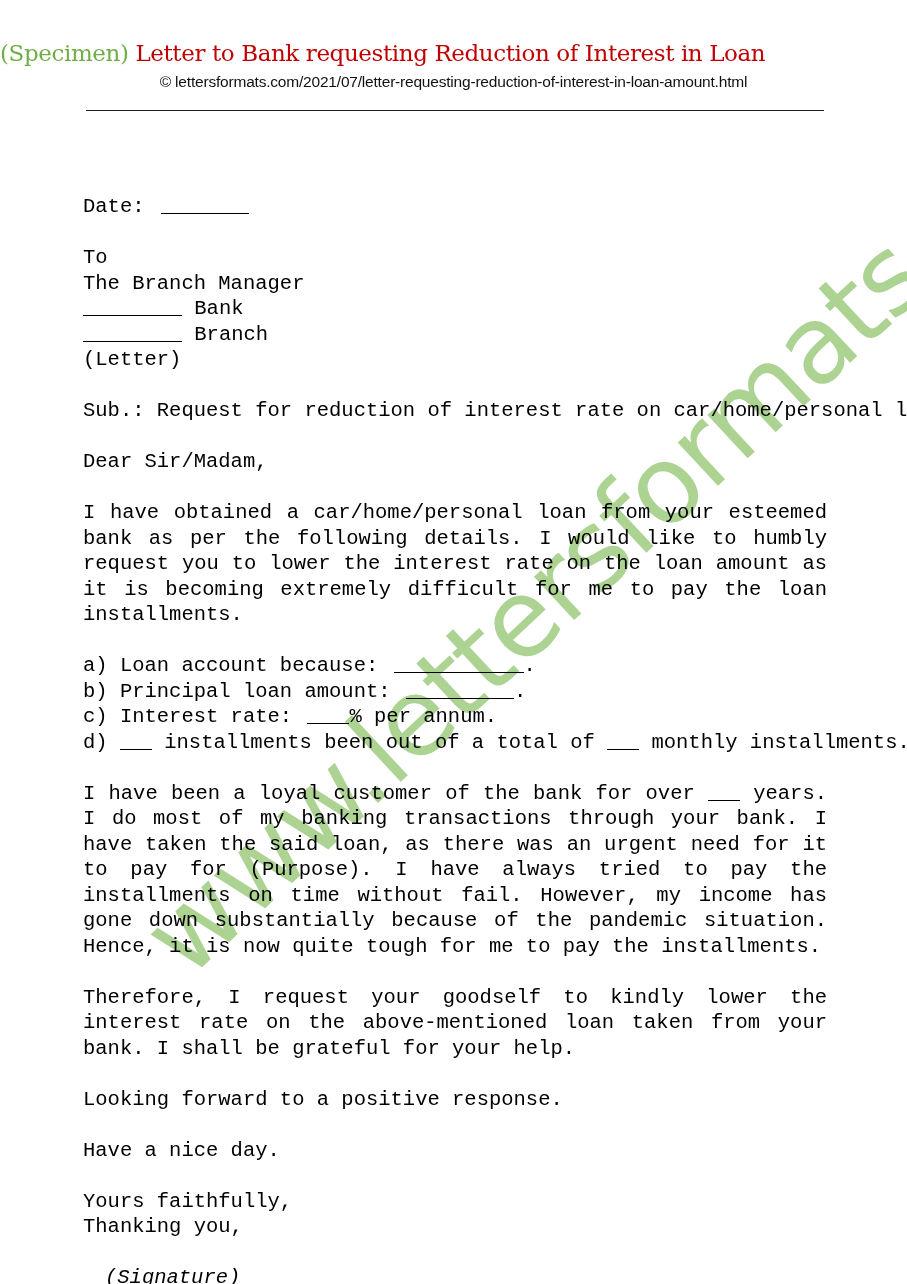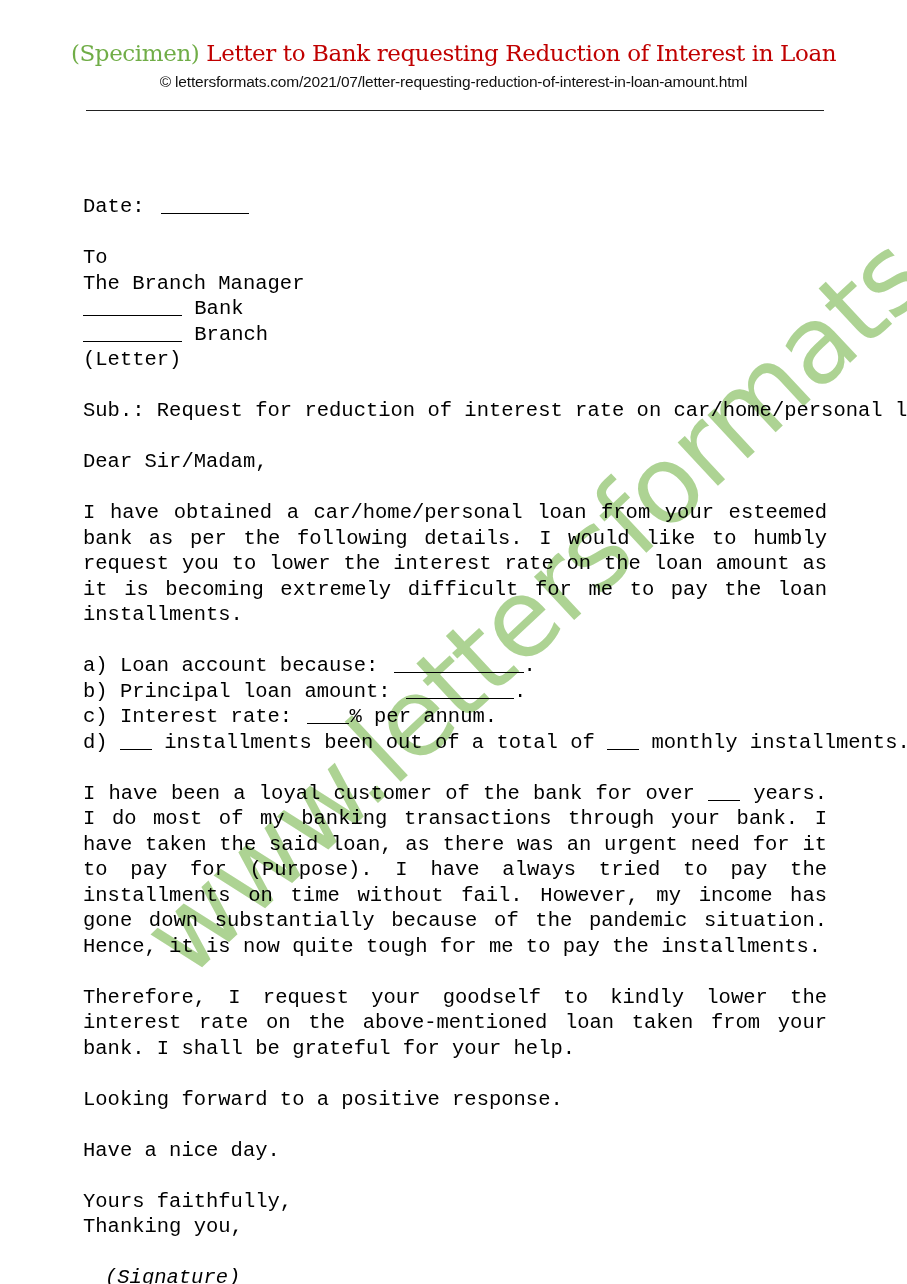--- a/index.html
+++ b/index.html
@@ -1,19 +1,19 @@
 <!DOCTYPE html>
 <html><head>
 <meta charset="utf-8">
 <style>
   html, body { margin: 0; padding: 0; background: #ffffff; }
   body { width: 907px; height: 1284px; position: relative; overflow: hidden; }
   .page { position: absolute; left: 0; top: 0; width: 907px; height: 1284px; }
   .title {
-    position: absolute; left: 0; top: 40px; width: 907px; text-align: center;
+    position: absolute; left: 0; top: 40px; width: 907px; text-align: left;
     font-family: "DejaVu Serif", serif; font-size: 23px; white-space: nowrap; letter-spacing: -0.4px;
   }
   .title .spec { color: #70ad47; }
   .title .main { color: #c00000; }
   .source {
     position: absolute; left: 0; top: 73px; width: 907px; text-align: center;
     font-family: "Liberation Sans Narrow", "Liberation Sans", sans-serif; font-size: 15.5px; color: #111;
     letter-spacing: -0.2px;
   }
   .rule {

